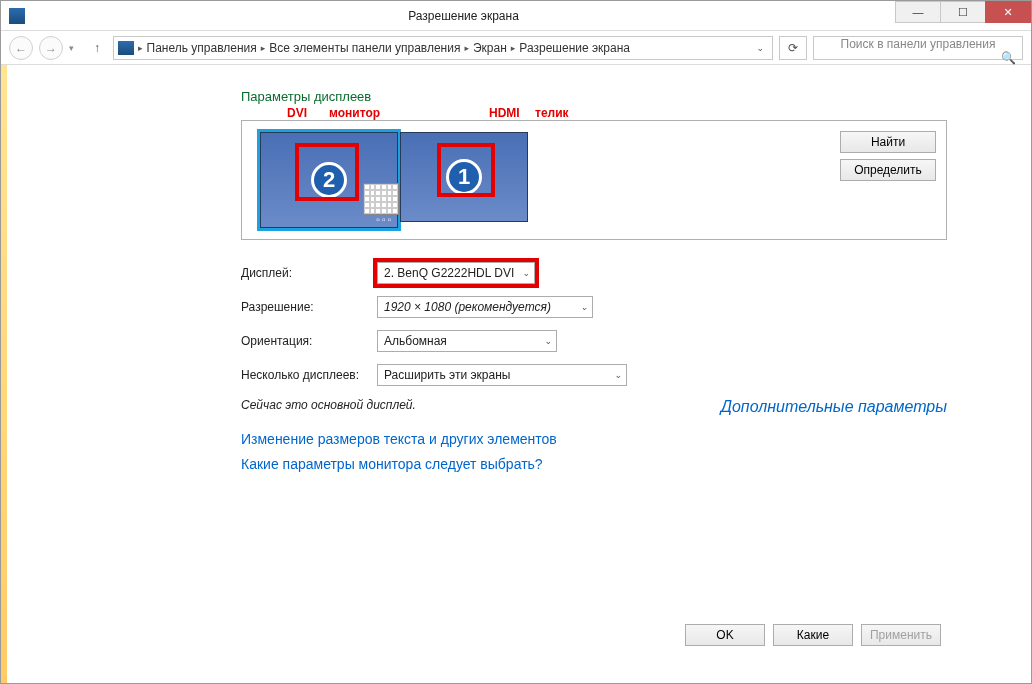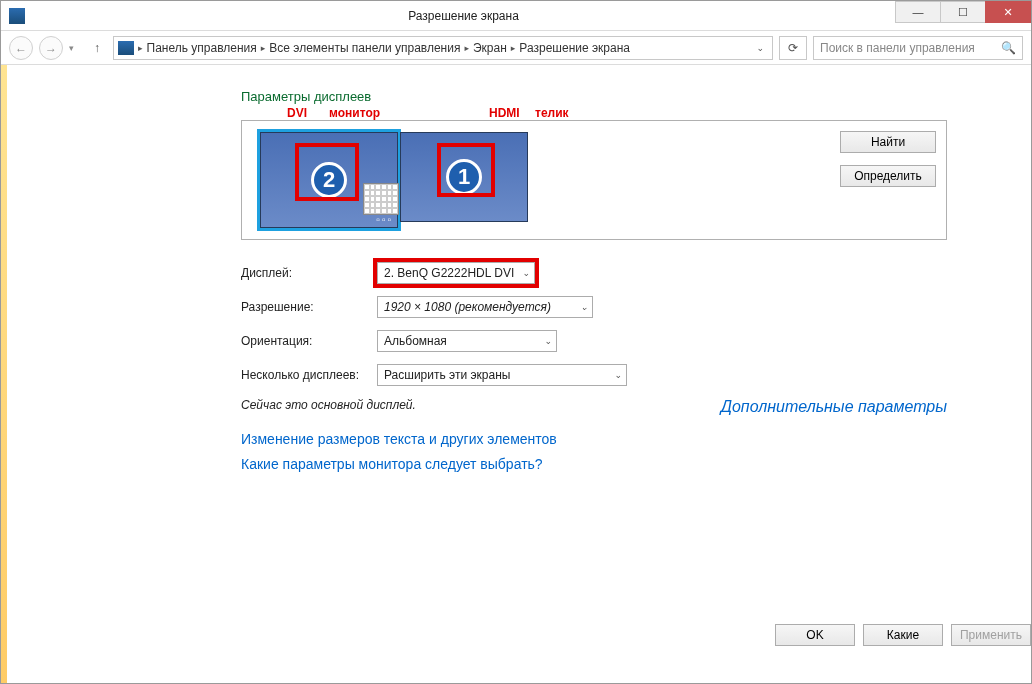--- a/index.html
+++ b/index.html
@@ -15,59 +15,59 @@
   .navarrow { width:24px; height:24px; border:1px solid #d0d0d0; border-radius:50%; display:flex; align-items:center; justify-content:center; color:#8a8a8a; background:#fbfbfb; cursor:default; }
   .navdrop { width:12px; color:#8a8a8a; font-size:9px; }
   .uparrow { width:20px; text-align:center; color:#555; cursor:pointer; }
   .addrbar { flex:1; height:24px; border:1px solid #c8c8c8; display:flex; align-items:center; padding:0 4px; gap:4px; background:#fff; }
   .addrbar .aicon { width:16px; height:14px; background:linear-gradient(#2b6cb0,#1a4d7a); }
   .crumb { display:flex; align-items:center; gap:4px; }
   .crumbsep { font-size:9px; color:#555; }
   .addrbar .spacer { flex:1; }
   .addrbar .dd { font-size:9px; color:#555; padding:0 4px; cursor:pointer; }
   .refresh { width:28px; height:24px; border:1px solid #c8c8c8; display:flex; align-items:center; justify-content:center; color:#555; cursor:pointer; }
-  .searchbox { width:210px; height:24px; border:1px solid #c8c8c8; display:flex; align-items:center; padding:0 6px; color:#888; background:#fff; }
+  .searchbox { width:210px; height:24px; border:1px solid #c8c8c8; display:flex; align-items:center; padding:0 6px; color:#888; background:#fff;flex-direction:column; }
   .searchbox .sicon { margin-left:auto; color:#555; font-size:12px; }
 
   .content { position:relative; padding:24px 84px 0 240px; }
   .heading { color:#0a6b2f; font-size:13px; margin-bottom:2px; }
 
   .annot-row { position:relative; height:14px; font-size:12px; font-weight:bold; color:#e20000; }
   .annot-row span { position:absolute; }
 
   .dispbox { border:1px solid #b0b0b0; height:120px; position:relative; display:flex; align-items:center; padding:0 18px; margin-bottom:22px; }
   .displays { display:flex; gap:2px; }
   .monitor { position:relative; background:linear-gradient(#4a6fb5,#6b8bc8); border:1px solid #263a5a; display:flex; align-items:center; justify-content:center; }
   .monitor .num { width:36px; height:36px; border:3px solid #fff; border-radius:50%; background:#1f5fae; color:#fff; font-weight:bold; font-size:22px; display:flex; align-items:center; justify-content:center; }
   .mon2 { width:138px; height:96px; outline:3px solid #1ea1e0; outline-offset:0; }
   .mon1 { width:128px; height:90px; }
   .redbox { position:absolute; border:4px solid #e20000; }
   .redbox.m2 { left:34px; top:10px; width:64px; height:58px; }
   .redbox.m1 { left:36px; top:10px; width:58px; height:54px; }
   .calgrid { position:absolute; right:-2px; bottom:12px; width:36px; height:32px; background:#fff; border:1px solid #888; display:grid; grid-template-columns:repeat(6,1fr); grid-template-rows:repeat(5,1fr); }
   .calgrid div { border:1px solid #ccc; }
   .dots { position:absolute; right:4px; bottom:2px; color:#fff; font-size:10px; letter-spacing:2px; }
-  .sidebtns { position:absolute; right:10px; top:10px; display:flex; flex-direction:column; gap:12px; }
+  .sidebtns { position:absolute; right:10px; top:10px; display:flex; flex-direction:column; gap:6px; }
   .btn { width:96px; height:22px; border:1px solid #acacac; background:linear-gradient(#f6f6f6,#e8e8e8); font-size:12px; cursor:pointer; }
 
   .formrow { display:flex; align-items:center; margin-bottom:12px; font-size:12px; color:#222; }
   .formrow .lbl { width:136px; }
   .select { height:22px; border:1px solid #acacac; background:#fff; display:flex; align-items:center; padding:0 4px 0 6px; font-size:12px; position:relative; cursor:pointer; }
   .select .caret { margin-left:auto; font-size:9px; color:#555; }
   .sel-display { width:158px; outline:4px solid #e20000; }
   .sel-res { width:216px;font-style:italic; }
   .sel-orient { width:180px; }
   .sel-multi { width:250px; }
 
   .note { font-size:12px; color:#222; margin-top:6px;font-style:italic; }
   .adv { float:right; color:#0066cc; font-size:16px; cursor:pointer; }
   .linkrow { margin-top:18px; }
   .link { color:#0066cc; font-size:14px; cursor:pointer; display:inline-block; margin-bottom:8px; }
 
-  .footer { position:absolute; bottom:28px; left:0; right:0; display:flex; justify-content:flex-end; gap:8px; height:40px; align-items:center; }
+  .footer { position:absolute; bottom:28px; left:0; right:0; display:flex; justify-content:flex-end; gap:8px; padding-right:90px; height:40px; align-items:center; }
   .fbtn { width:80px; height:22px; border:1px solid #acacac; background:linear-gradient(#f6f6f6,#e8e8e8); font-size:12px; cursor:pointer; }
   .fbtn.disabled { color:#a0a0a0; cursor:default; }
 
   .leftstripe { position:absolute; left:0; top:64px; bottom:0; width:6px; background:linear-gradient(#ffd34a,#ffaa00); opacity:.6; }
 </style>
 </head>
 <body>
 
 <div class="window">
   <div class="leftstripe"></div>

